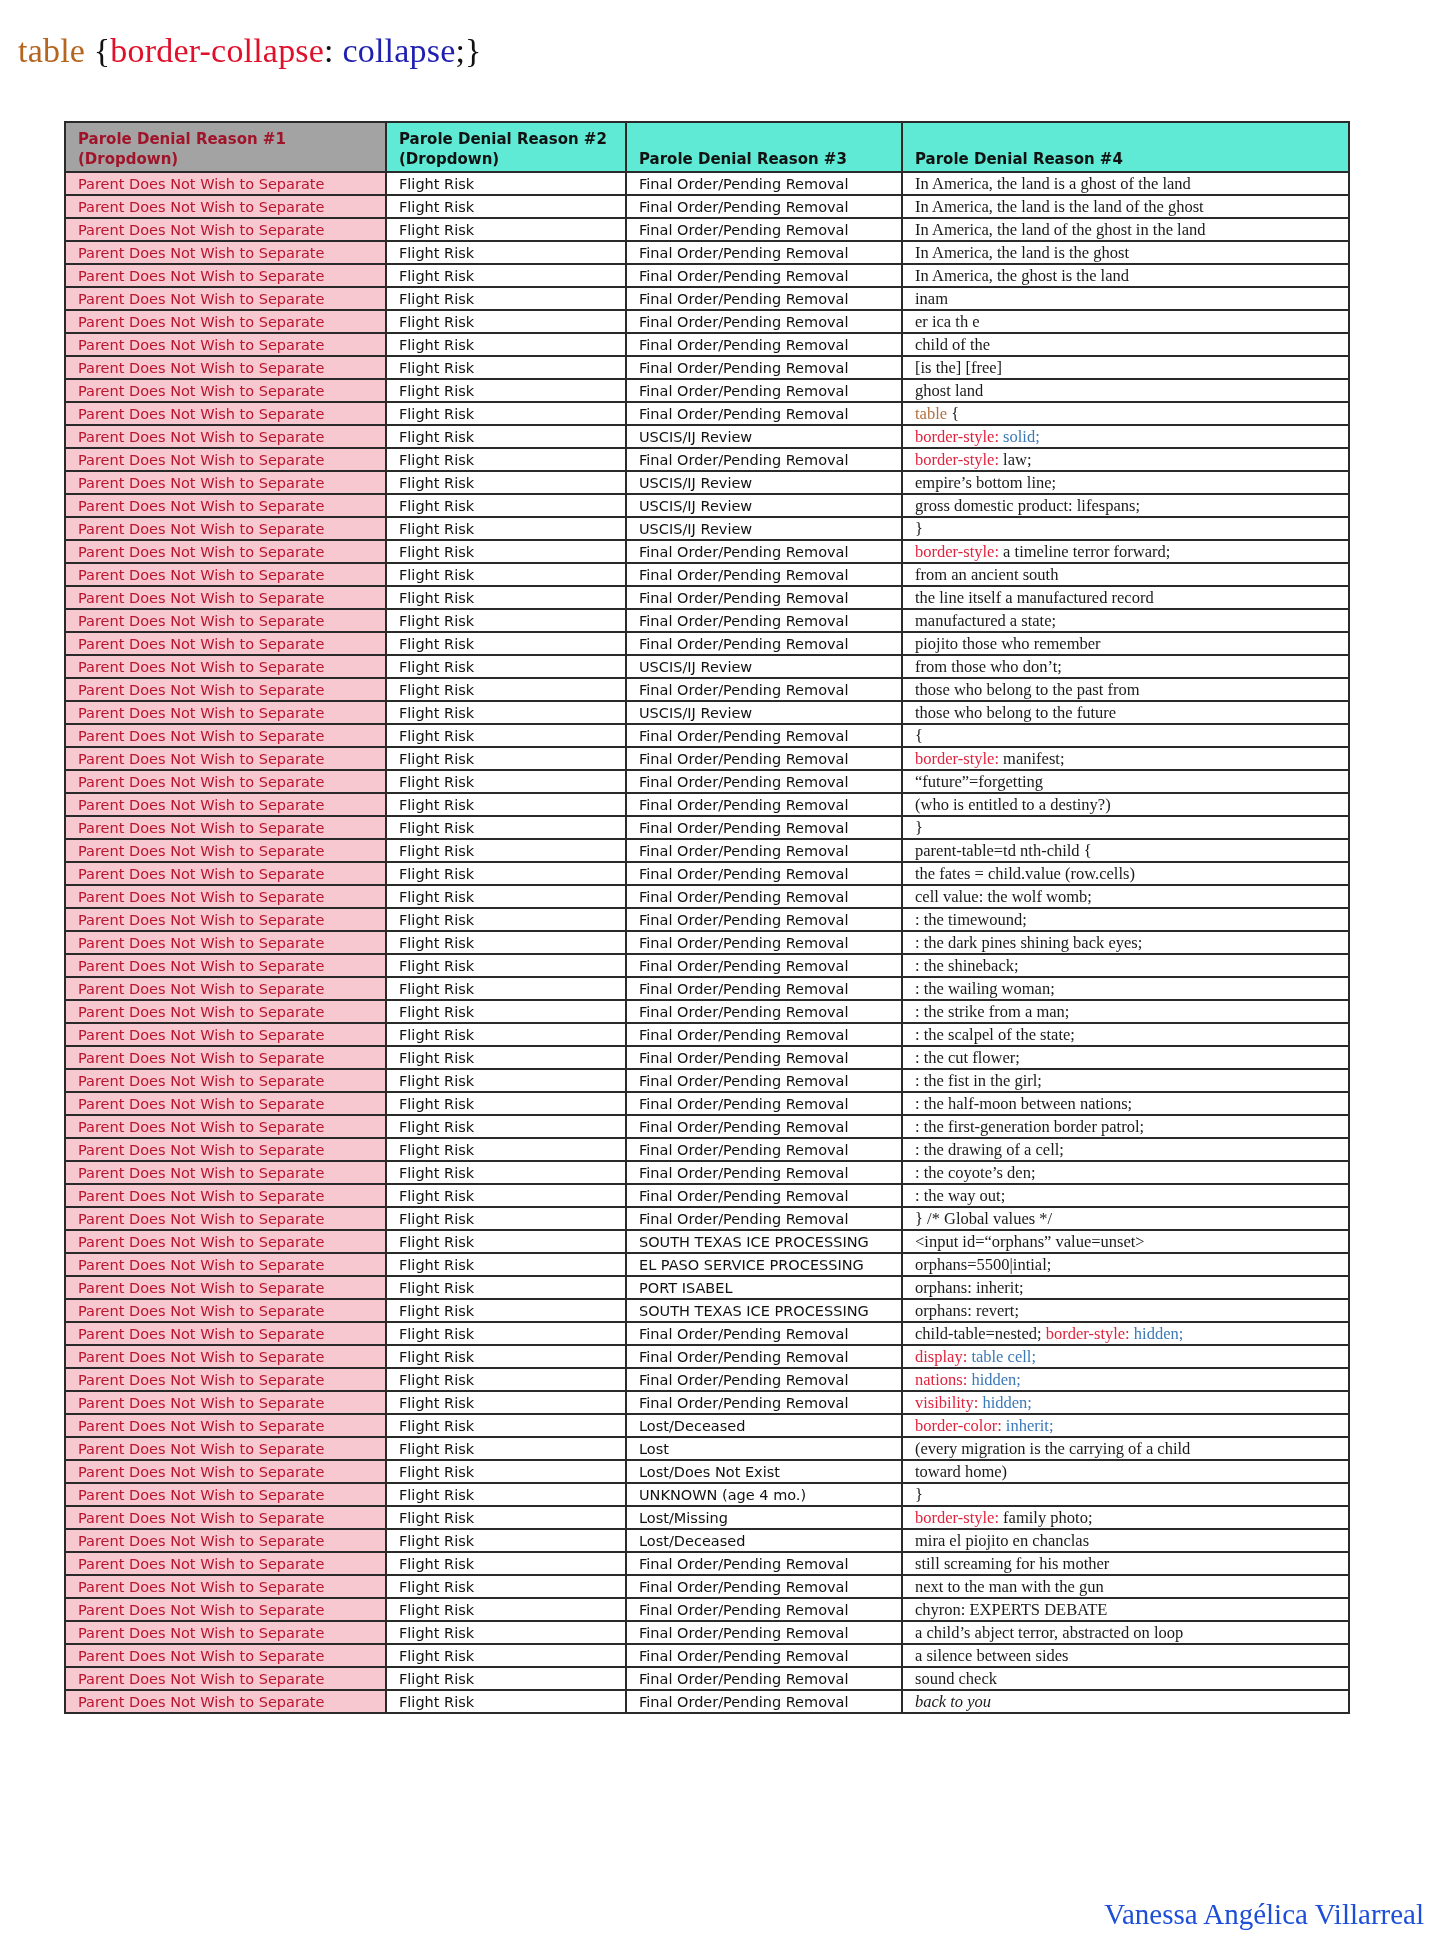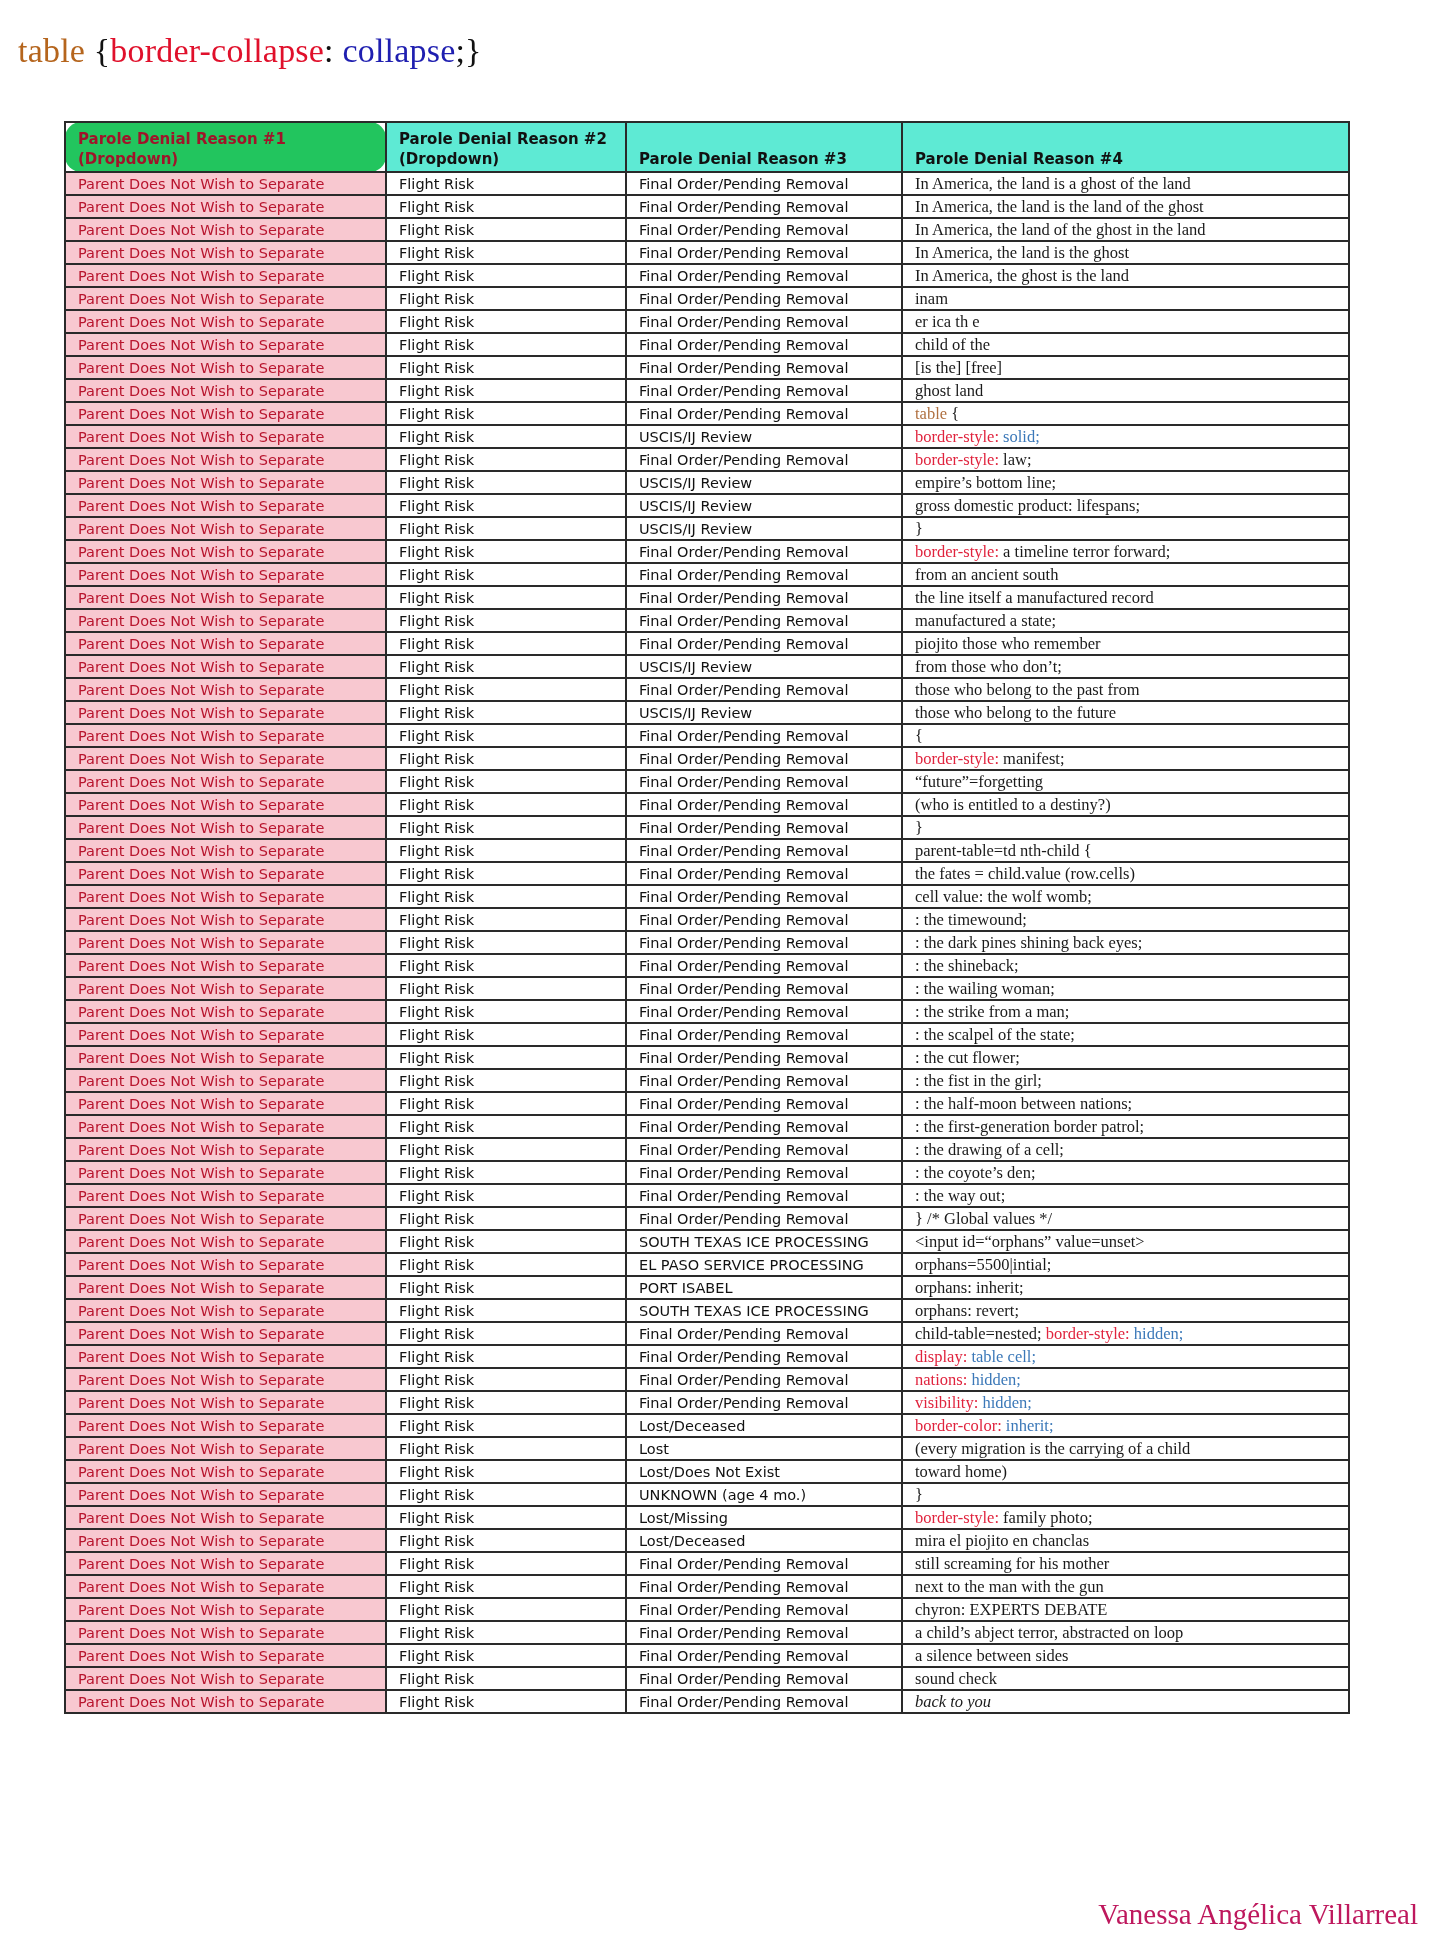--- a/index.html
+++ b/index.html
@@ -30,42 +30,42 @@
     overflow: hidden;
     vertical-align: middle;
   }
   table.grid th {
     height: 46px; vertical-align: bottom; text-align: left;
     font-family: "DejaVu Sans", "Liberation Sans", sans-serif;
     font-weight: bold; font-size: 15px; color: #111;
     background: #5eead4; padding-bottom: 2px; line-height: 20px;
     white-space: normal;
   }
-  table.grid th.h1 { background: #22c55e; color: #a0142a; border-radius: 16px; }
+  table.grid th.h1 { background: #a3a3a3; color: #a0142a; }
   td.c1 {
     background: #f8c8d0; color: #b8152e;
     font-family: "DejaVu Sans", "Liberation Sans", sans-serif; font-size: 14.5px;
   }
   td.c2, td.c3 {
     color: #111;
     font-family: "DejaVu Sans", "Liberation Sans", sans-serif; font-size: 14.5px;
   }
   td.c4 {
     color: #1a1a1a;
     font-family: "Liberation Serif", "DejaVu Serif", serif; font-size: 16.5px;
     white-space: pre;
   }
   .seg-prop { color: #e0233d; }
   .seg-val { color: #3b78b8; }
   .seg-sel { color: #b07040; }
   .seg-italic { font-style: italic; }
   .author {
-    position: absolute; right: 22px; top: 1898px;
+    position: absolute; right: 16px; top: 1898px;
     font-family: "Liberation Serif", "DejaVu Serif", serif;
-    font-size: 29px; color: #be185d;
+    font-size: 29px; color: #1d4ed8;
   }
 </style>
 </head>
 <body>
 
 <div class="title">
   <span class="t-sel">table</span><span> {</span><span class="t-prop">border-collapse</span><span>: </span><span class="t-val">collapse</span><span>;}</span>
 </div>
 
 <table class="grid">

